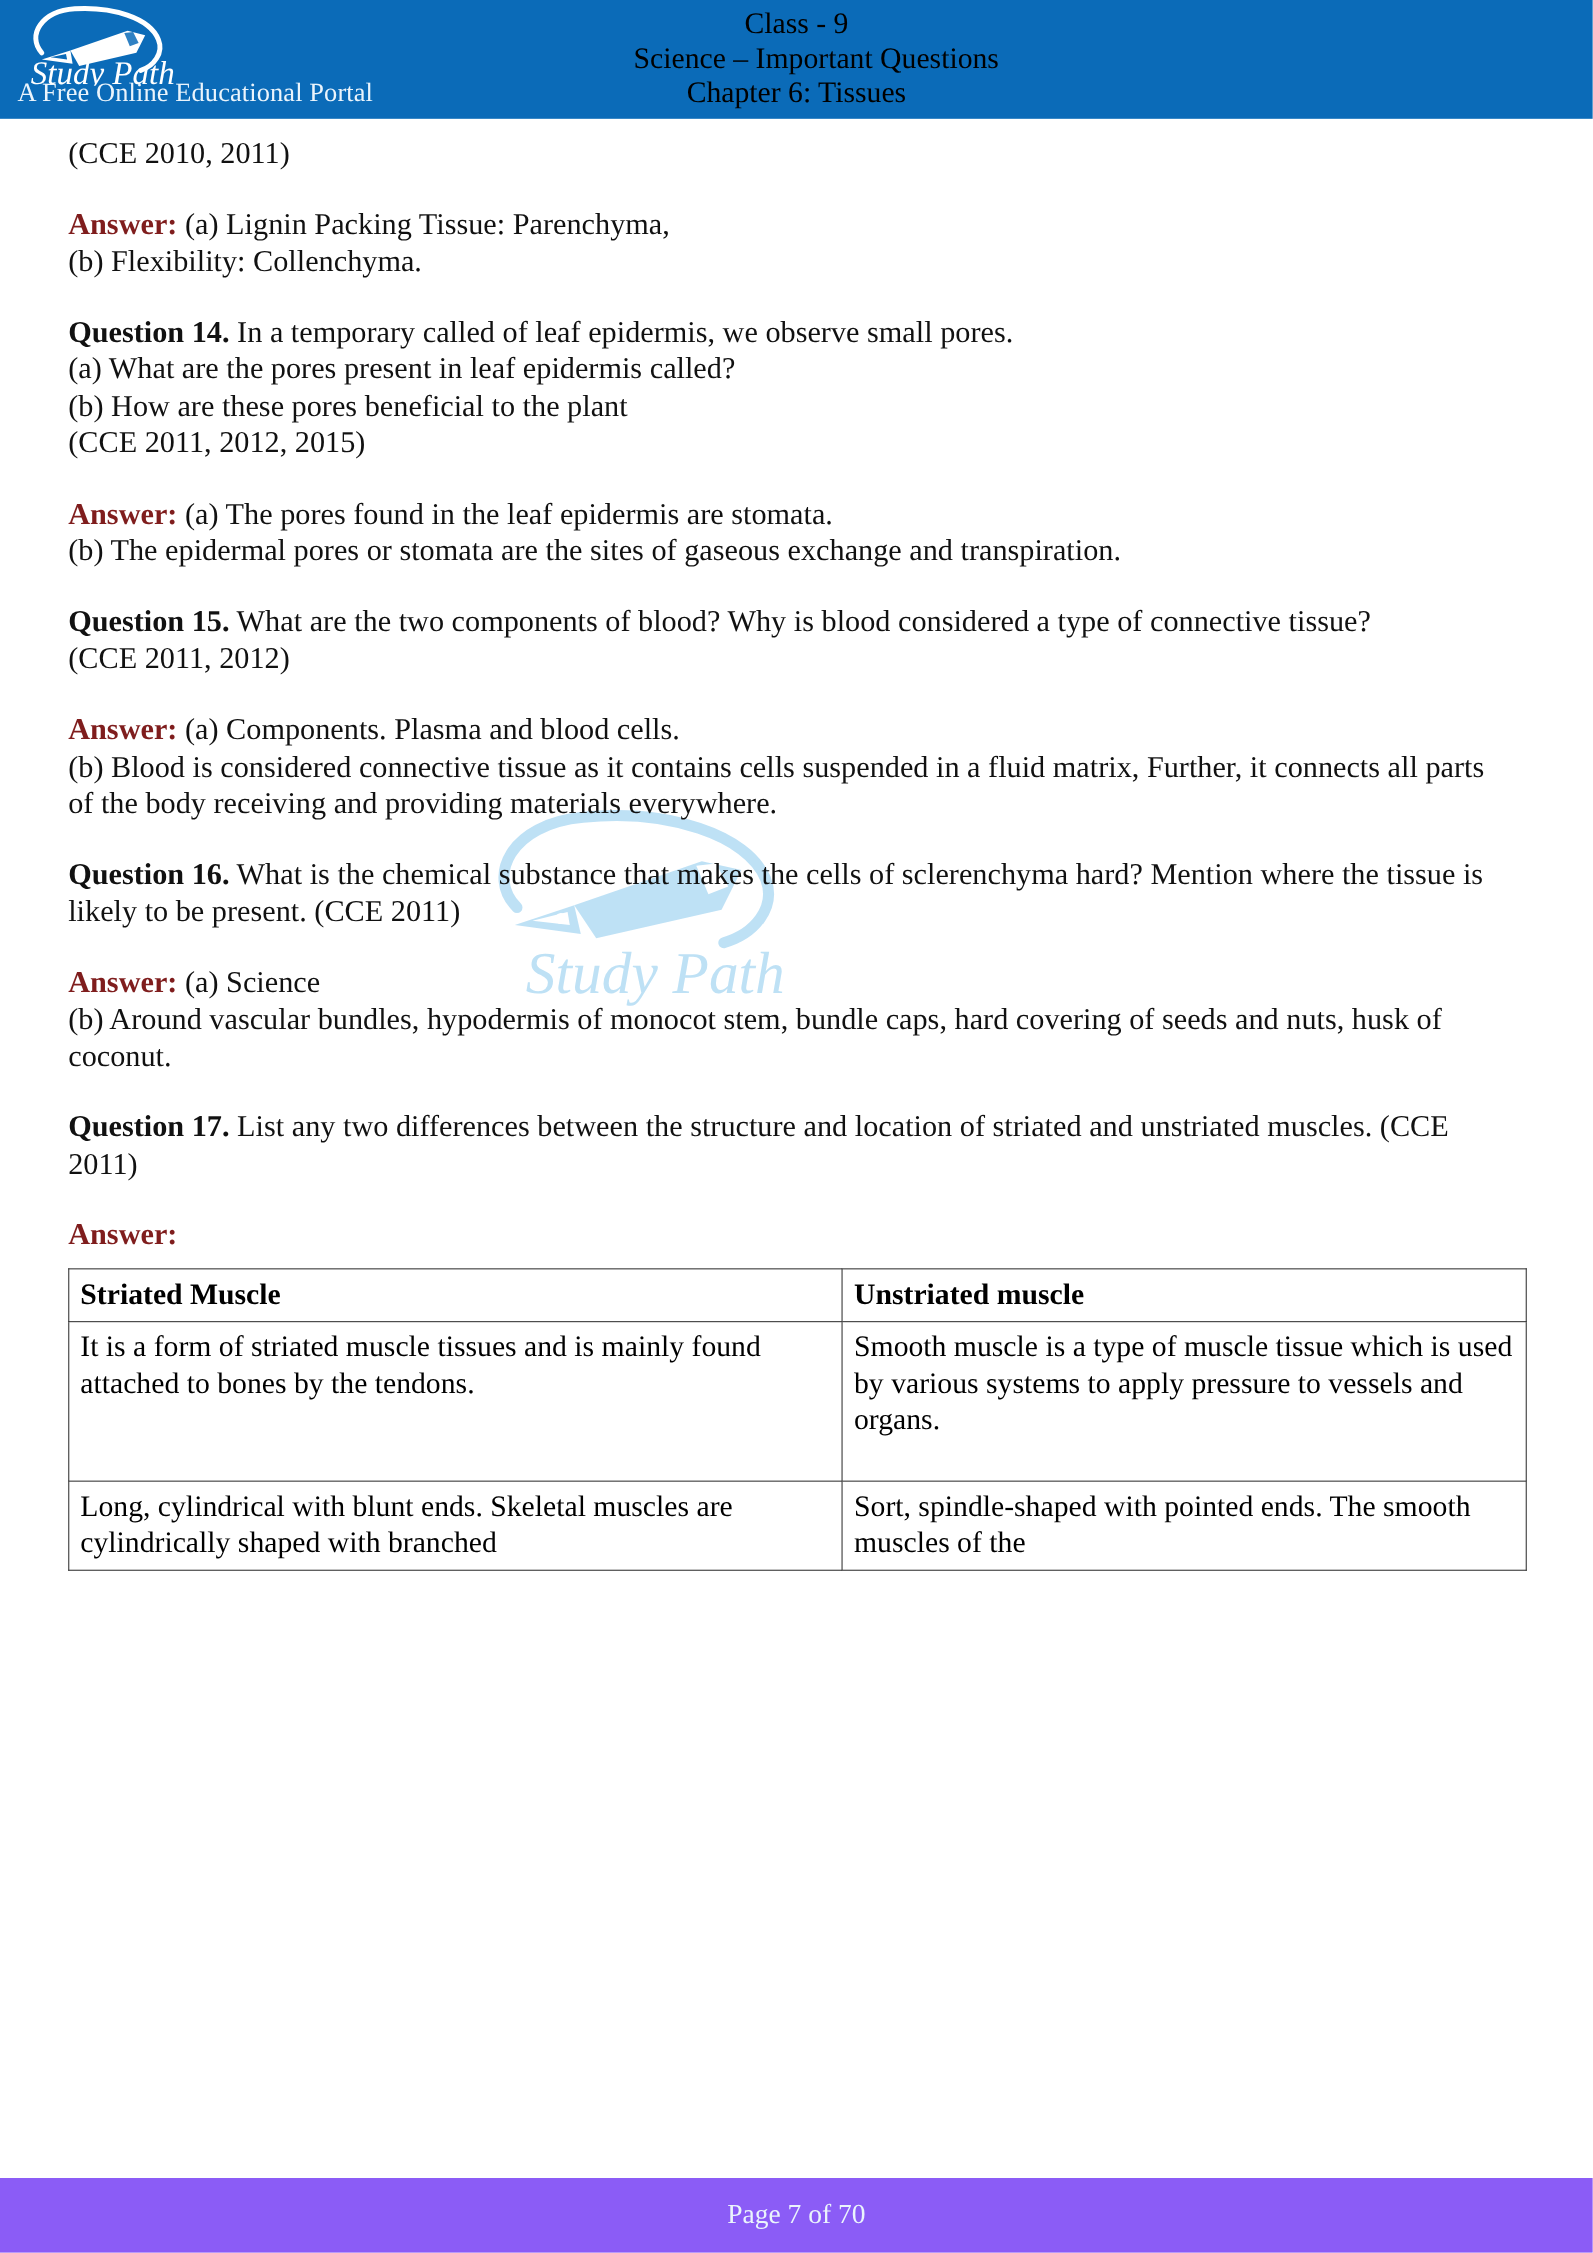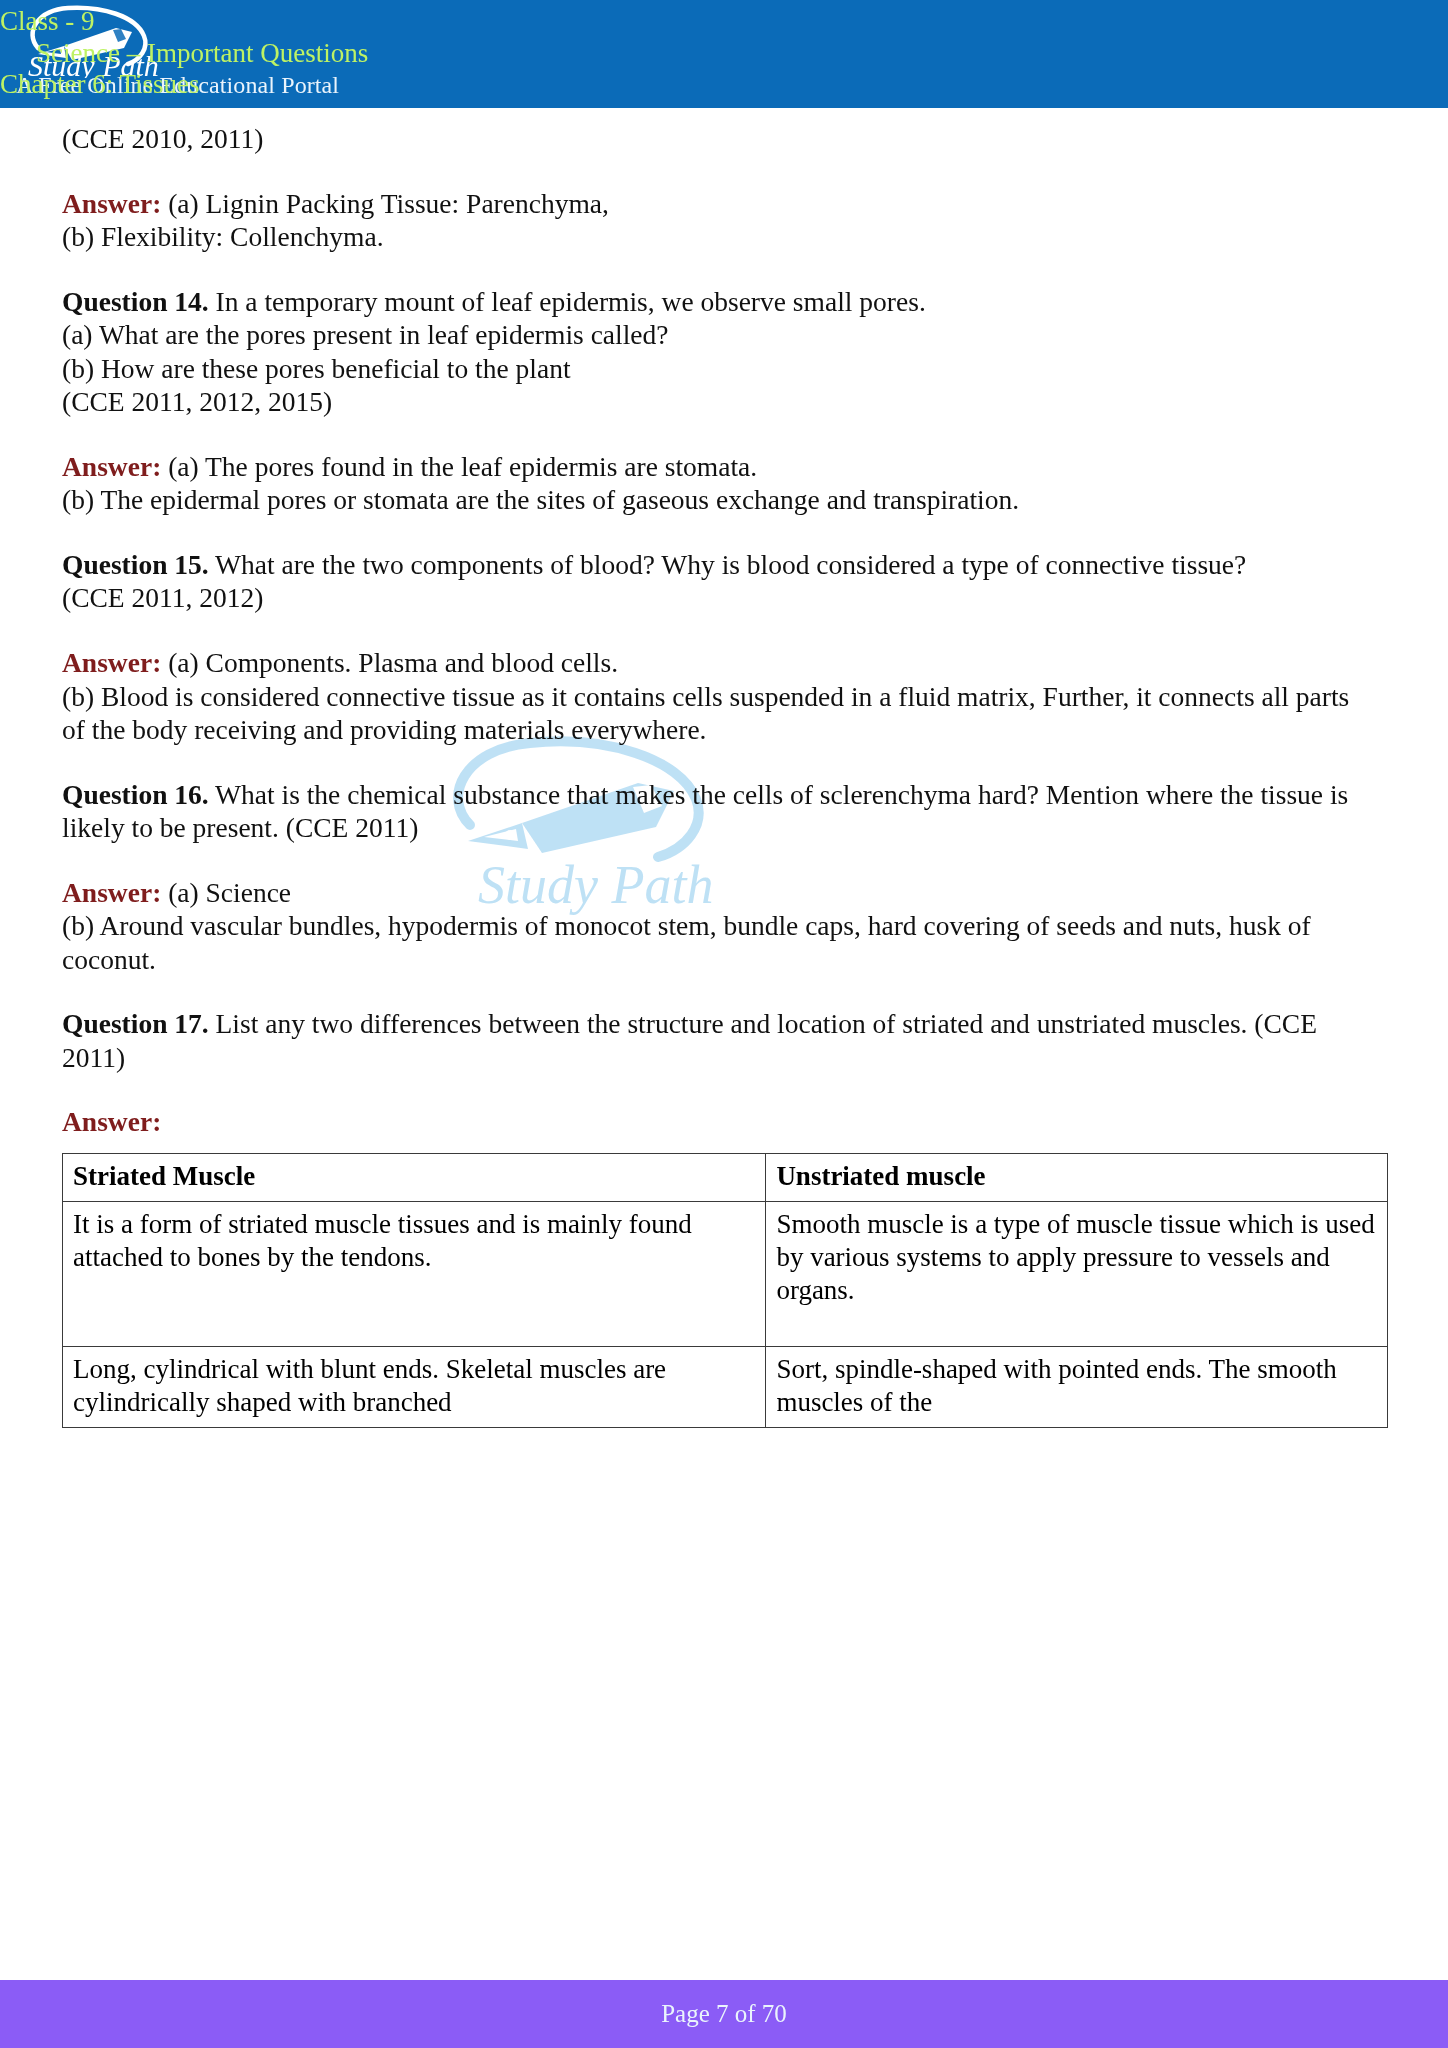--- a/index.html
+++ b/index.html
@@ -45,21 +45,22 @@
     margin-left: 8px;
     margin-top: -4px;
     white-space: nowrap;
     font-family: "Liberation Serif", serif;
   }
   .header-titles {
     position: absolute;
     left: 0;
     right: 0;
     top: 6px;
-    color: #bef264;
+    text-align: center;
+    color: #000000;
     line-height: 1.17;
   }
   .header-titles .t1 { font-size: 27px; }
   .header-titles .t2 { font-size: 27px; padding-left: 36px; }
   .header-titles .t3 { font-size: 27px; }
 
   
   .content {
     position: relative;
     padding: 14px 60px 0 62px;
@@ -186,21 +187,21 @@
   <div class="gap"></div>
 
   <div class="para">
     <span class="line"><span class="ans-label">Answer:</span><span> (a) Lignin Packing Tissue: Parenchyma,</span></span>
     <span class="line">(b) Flexibility: Collenchyma.</span>
   </div>
 
   <div class="gap"></div>
 
   <div class="para">
-    <span class="line"><span class="q-label">Question 14.</span><span> In a temporary mount of leaf epidermis, we observe small pores.</span></span>
+    <span class="line"><span class="q-label">Question 14.</span><span> In a temporary called of leaf epidermis, we observe small pores.</span></span>
     <span class="line">(a) What are the pores present in leaf epidermis called?</span>
     <span class="line">(b) How are these pores beneficial to the plant</span>
     <span class="line">(CCE 2011, 2012, 2015)</span>
   </div>
 
   <div class="gap"></div>
 
   <div class="para">
     <span class="line"><span class="ans-label">Answer:</span><span> (a) The pores found in the leaf epidermis are stomata.</span></span>
     <span class="line">(b) The epidermal pores or stomata are the sites of gaseous exchange and transpiration.</span>

